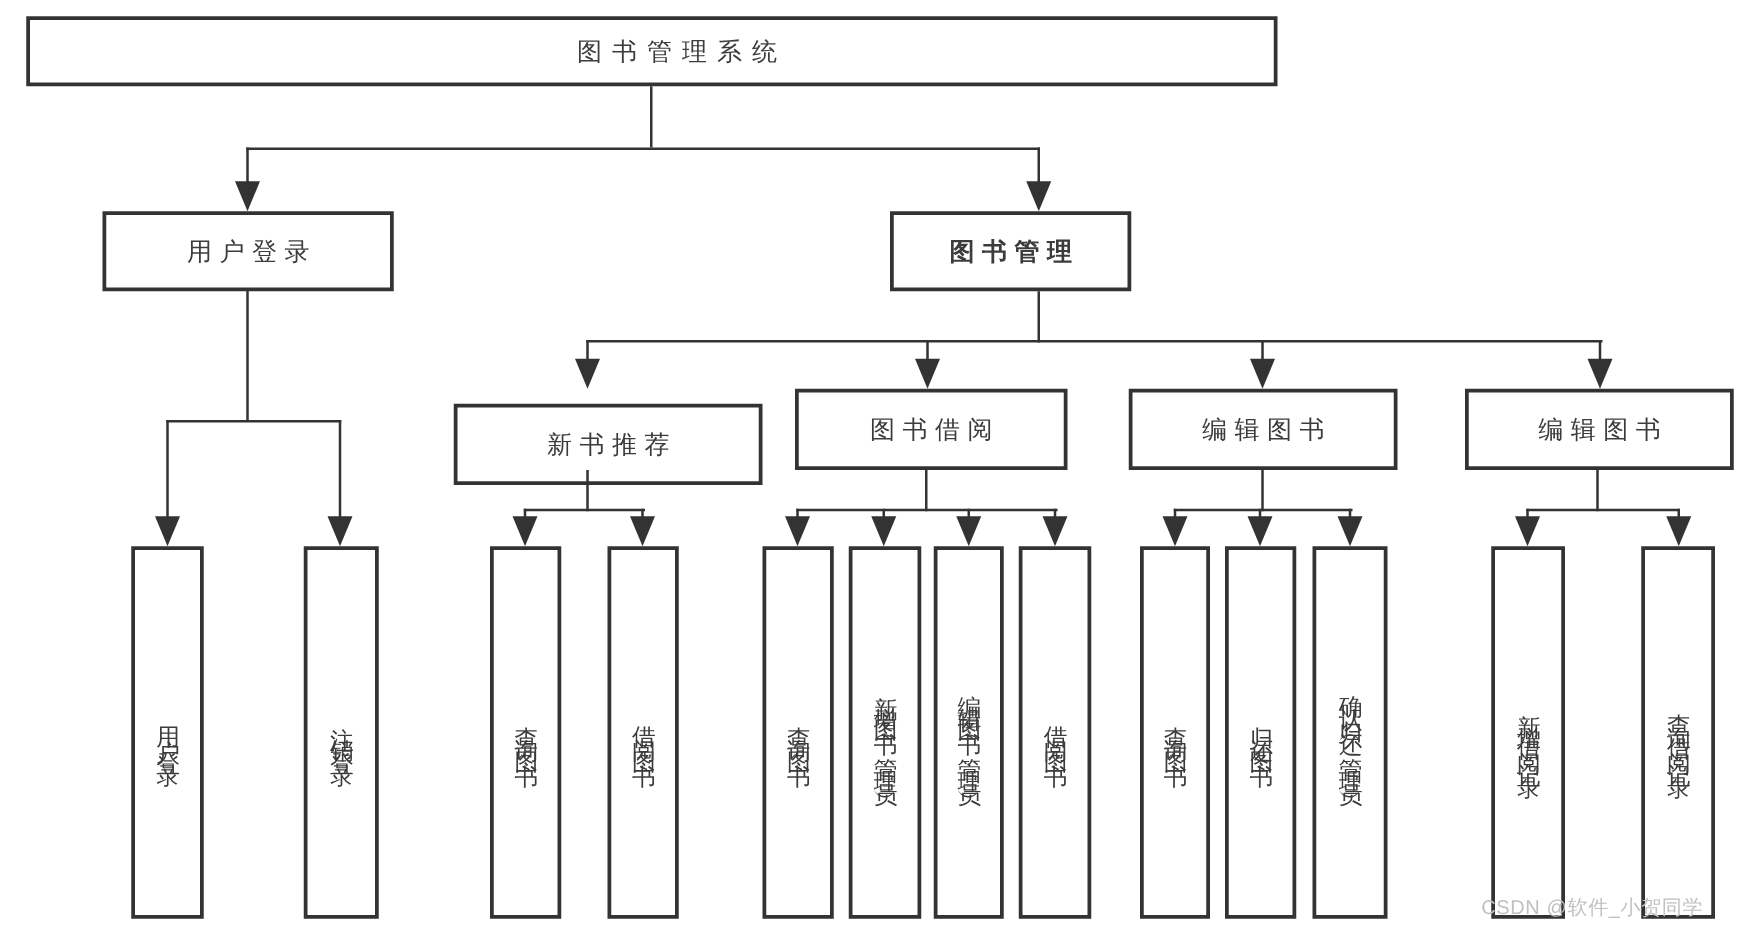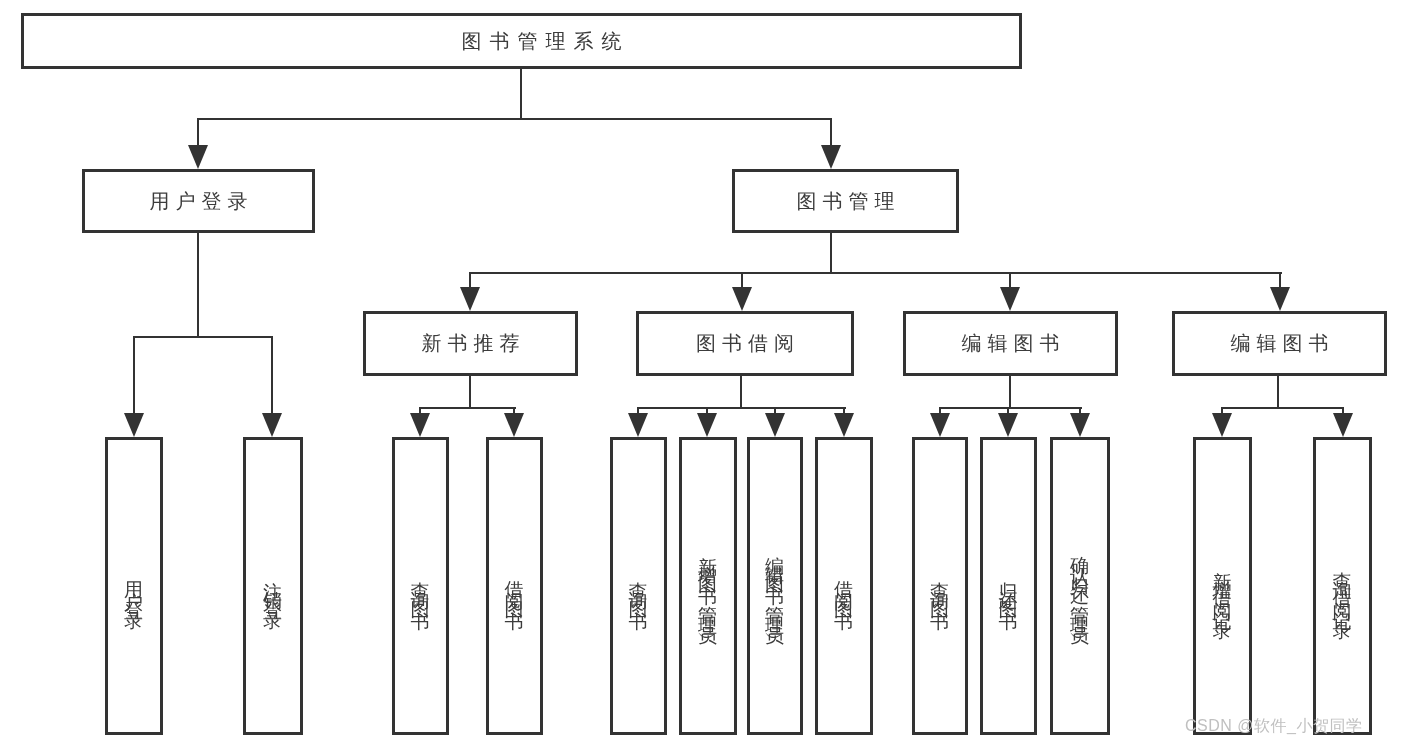--- a/index.html
+++ b/index.html
@@ -79,21 +79,21 @@
   <div class="line" style="left:520px; top:69px; width:2px; height:49px;"></div>
   <div class="line" style="left:197px; top:118px; width:635px; height:2px;"></div>
   <div class="line" style="left:197px; top:118px; width:2px; height:29px;"></div>
   <div class="arrow" style="left:188px; top:145px;"></div>
   <div class="line" style="left:830px; top:118px; width:2px; height:29px;"></div>
   <div class="arrow" style="left:821px; top:145px;"></div>
 
   <div class="box" style="left:82px; top:169px; width:233px; height:64px;">
     <span class="hlabel">用户登录</span>
   </div>
-  <div class="box" style="left:732px; top:169px; width:227px; height:64px;">
+  <div class="box" style="left:712px; top:169px; width:193px; height:64px;font-weight:bold;">
     <span class="hlabel">图书管理</span>
   </div>
 
   <div class="line" style="left:197px; top:232px; width:2px; height:104px;"></div>
   <div class="line" style="left:133px; top:336px; width:140px; height:2px;"></div>
   <div class="line" style="left:133px; top:336px; width:2px; height:79px;"></div>
   <div class="arrow" style="left:124px; top:413px;"></div>
   <div class="line" style="left:271px; top:336px; width:2px; height:79px;"></div>
   <div class="arrow" style="left:262px; top:413px;"></div>
 
@@ -101,21 +101,21 @@
   <div class="line" style="left:469px; top:272px; width:813px; height:2px;"></div>
   <div class="line" style="left:469px; top:272px; width:2px; height:17px;"></div>
   <div class="arrow" style="left:460px; top:287px;"></div>
   <div class="line" style="left:741px; top:272px; width:2px; height:17px;"></div>
   <div class="arrow" style="left:732px; top:287px;"></div>
   <div class="line" style="left:1009px; top:272px; width:2px; height:17px;"></div>
   <div class="arrow" style="left:1000px; top:287px;"></div>
   <div class="line" style="left:1279px; top:272px; width:2px; height:17px;"></div>
   <div class="arrow" style="left:1270px; top:287px;"></div>
 
-  <div class="box" style="left:363px; top:311px; width:215px; height:65px;">
+  <div class="box" style="left:363px; top:323px; width:247px; height:65px;">
     <span class="hlabel">新书推荐</span>
   </div>
   <div class="box" style="left:636px; top:311px; width:218px; height:65px;">
     <span class="hlabel">图书借阅</span>
   </div>
   <div class="box" style="left:903px; top:311px; width:215px; height:65px;">
     <span class="hlabel">编辑图书</span>
   </div>
   <div class="box" style="left:1172px; top:311px; width:215px; height:65px;">
     <span class="hlabel">编辑图书</span>

